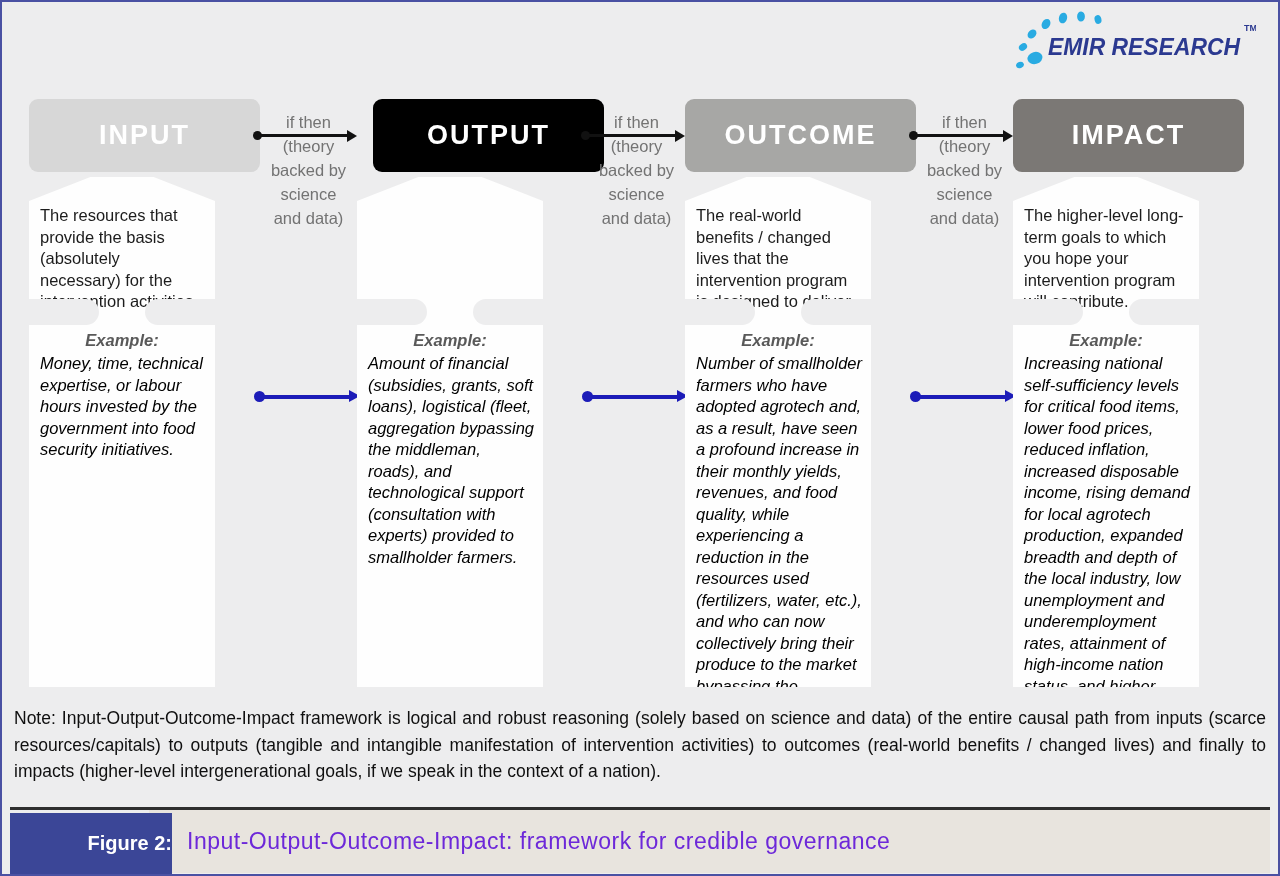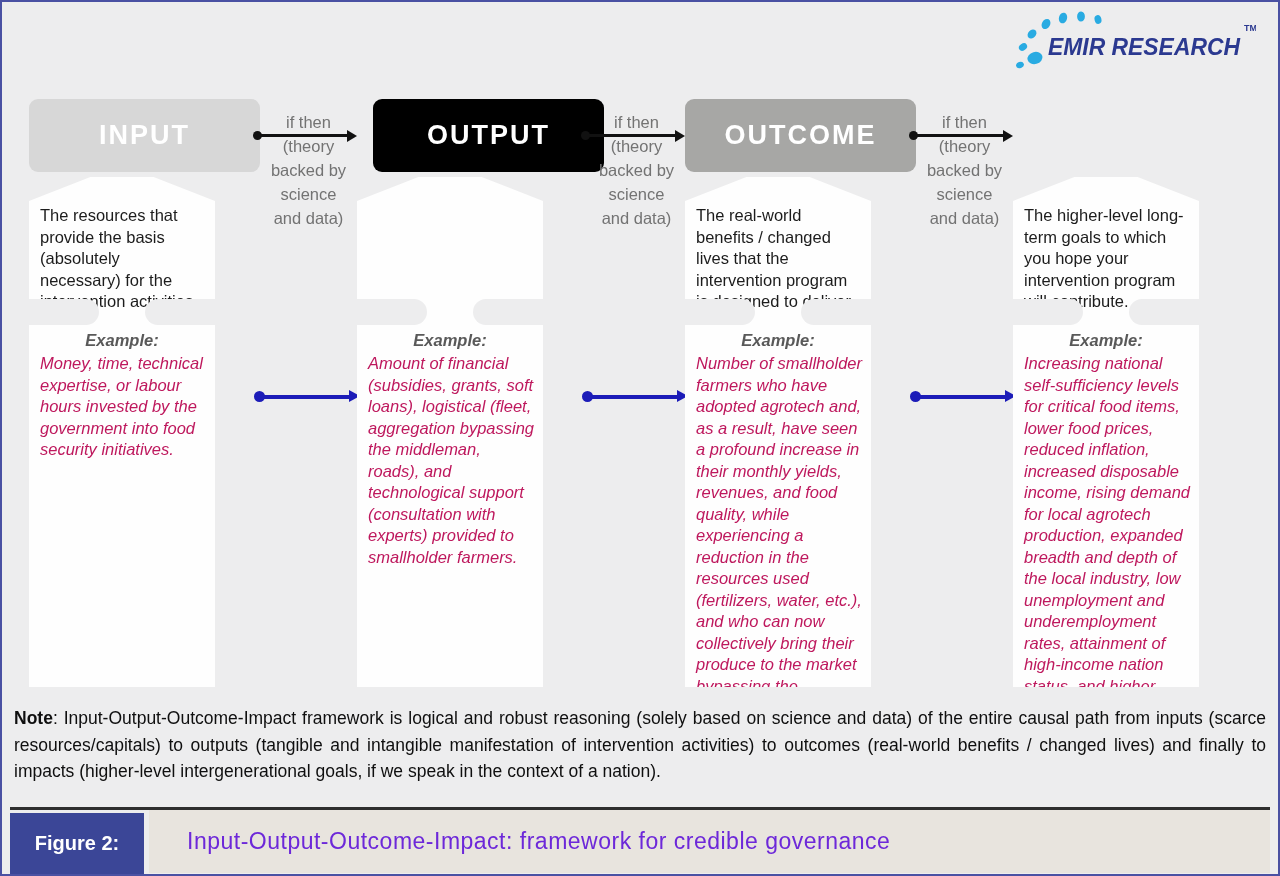--- a/index.html
+++ b/index.html
@@ -39,32 +39,32 @@
   .panel{position:absolute;top:175px;width:186px;height:510px;background:#fefefe;
          clip-path:polygon(0 24px,33% 0,67% 0,100% 24px,100% 100%,0 100%);}
   .panel .desc{position:absolute;top:28px;left:11px;right:11px;font-size:16.5px;
                line-height:21.5px;color:#1c1c1c;}
   .panel .notch{position:absolute;top:122px;height:26px;width:45%;border-radius:13px;
                 background:var(--page-bg,#ededee);}
   .panel .notch.l{left:-14px;} .panel .notch.r{right:-14px;}
   .panel .ex-label{position:absolute;top:154px;left:11px;right:11px;text-align:center;
                    font-weight:bold;font-style:italic;font-size:16.5px;color:#595959;}
   .panel .ex-body{position:absolute;top:176px;left:11px;right:7px;font-style:italic;
-                  font-size:16.5px;line-height:21.5px;color:#be185d;}
+                  font-size:16.5px;line-height:21.5px;color:#000000;}
 
   
   .note{position:absolute;left:12px;right:12px;top:703px;font-size:17.5px;line-height:26.6px;
         color:#0f0f0f;text-align:justify;}
-  .note .b{font-weight:bold;}
+  .note .b{font-weight:normal;}
 
   
   .rule{position:absolute;left:8px;right:8px;top:805px;height:3px;background:#2e2e2e;}
   .figbox{position:absolute;left:8px;top:811px;width:134px;height:63px;
           background:var(--figure-box,#3b4697);color:#fff;font-weight:bold;font-size:20px;
-          text-align:center;line-height:60px;}
+          text-align:right;line-height:60px;padding-left:28px;}
   .captionbar{position:absolute;left:147px;right:8px;top:808px;height:63px;
               background:var(--caption-bg,#e8e4de);color:#6d28d9;font-size:23px;
               line-height:63px;padding-left:38px;letter-spacing:0.5px;box-sizing:border-box;
               white-space:nowrap;overflow:hidden;}
 </style>
 </head>
 <body>
 
 <div class="page">
 
@@ -79,20 +79,21 @@
       <ellipse cx="75" cy="8.5" rx="5" ry="3.9" transform="rotate(-88 75 8.5)"></ellipse>
       <ellipse cx="92" cy="11.5" rx="4.4" ry="3.4" transform="rotate(-105 92 11.5)"></ellipse>
     </g>
     <text x="42" y="47" font-size="24" font-weight="bold" font-style="italic" textLength="192" lengthAdjust="spacingAndGlyphs" fill="var(--logo-navy,#2b3990)">EMIR RESEARCH</text>
     <text x="238" y="23" font-size="9" font-weight="bold" fill="var(--logo-navy,#2b3990)">TM</text>
   </svg>
 
   <div class="stage" style="left: 27px; background: rgb(215, 215, 215);">INPUT</div>
   <div class="stage" style="left: 355px; background: #000000; margin-left: 16px;">OUTPUT</div>
   <div class="stage" style="left: 683px; background: rgb(167, 167, 165);">OUTCOME</div>
+  <div class="stage" style="left: 1011px; background: rgb(123, 120, 117);">IMPACT</div>
 
   <div class="gaptext" style="left:256px">if then
 (theory
 backed by
 science
 and data)</div>
   <div class="gaptext" style="left:584px">if then
 (theory
 backed by
 science

